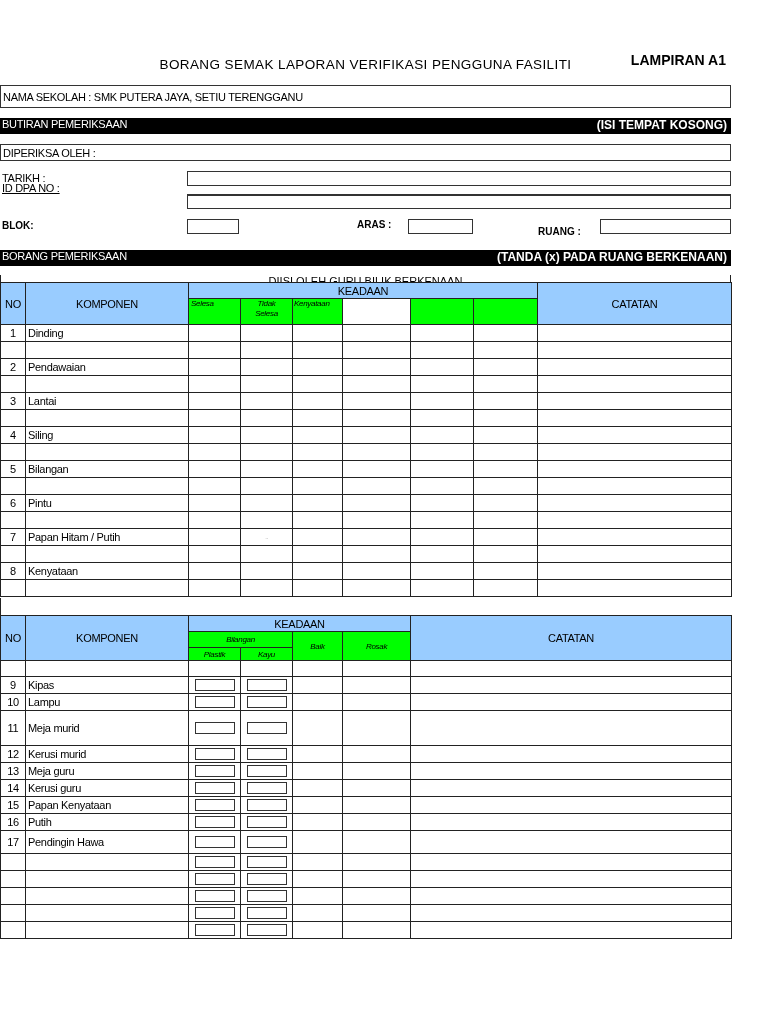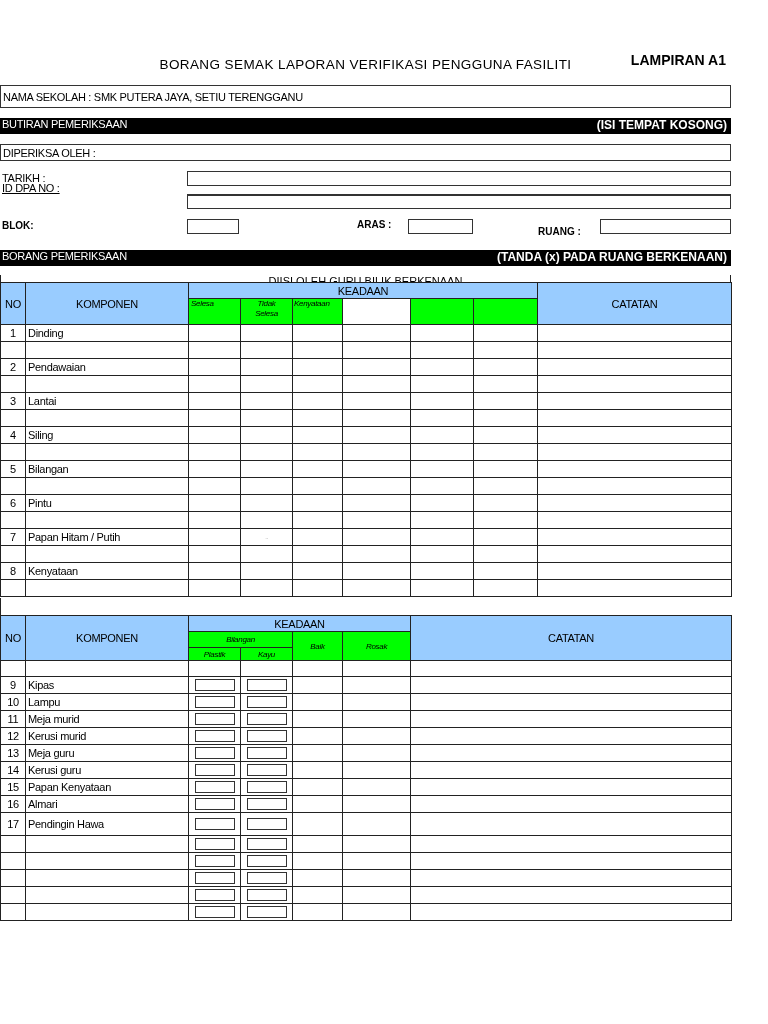--- a/index.html
+++ b/index.html
@@ -327,21 +327,21 @@
         <td>
           <span class="sm-box"></span>
         </td>
         <td>
           <span class="sm-box"></span>
         </td>
         <td></td>
         <td></td>
         <td></td>
       </tr>
-  <tr style="height:17px;padding-left:44px;">
+  <tr style="height:35px;padding-left:44px;">
         <td class="no">11</td>
         <td class="comp">Meja murid</td>
         <td>
           <span class="sm-box"></span>
         </td>
         <td>
           <span class="sm-box"></span>
         </td>
         <td></td>
         <td></td>
@@ -394,21 +394,21 @@
         </td>
         <td>
           <span class="sm-box"></span>
         </td>
         <td></td>
         <td></td>
         <td></td>
       </tr>
   <tr style="height:17px;">
         <td class="no">16</td>
-        <td class="comp">Almari</td>
+        <td class="comp">Putih</td>
         <td>
           <span class="sm-box"></span>
         </td>
         <td>
           <span class="sm-box"></span>
         </td>
         <td></td>
         <td></td>
         <td></td>
       </tr>

